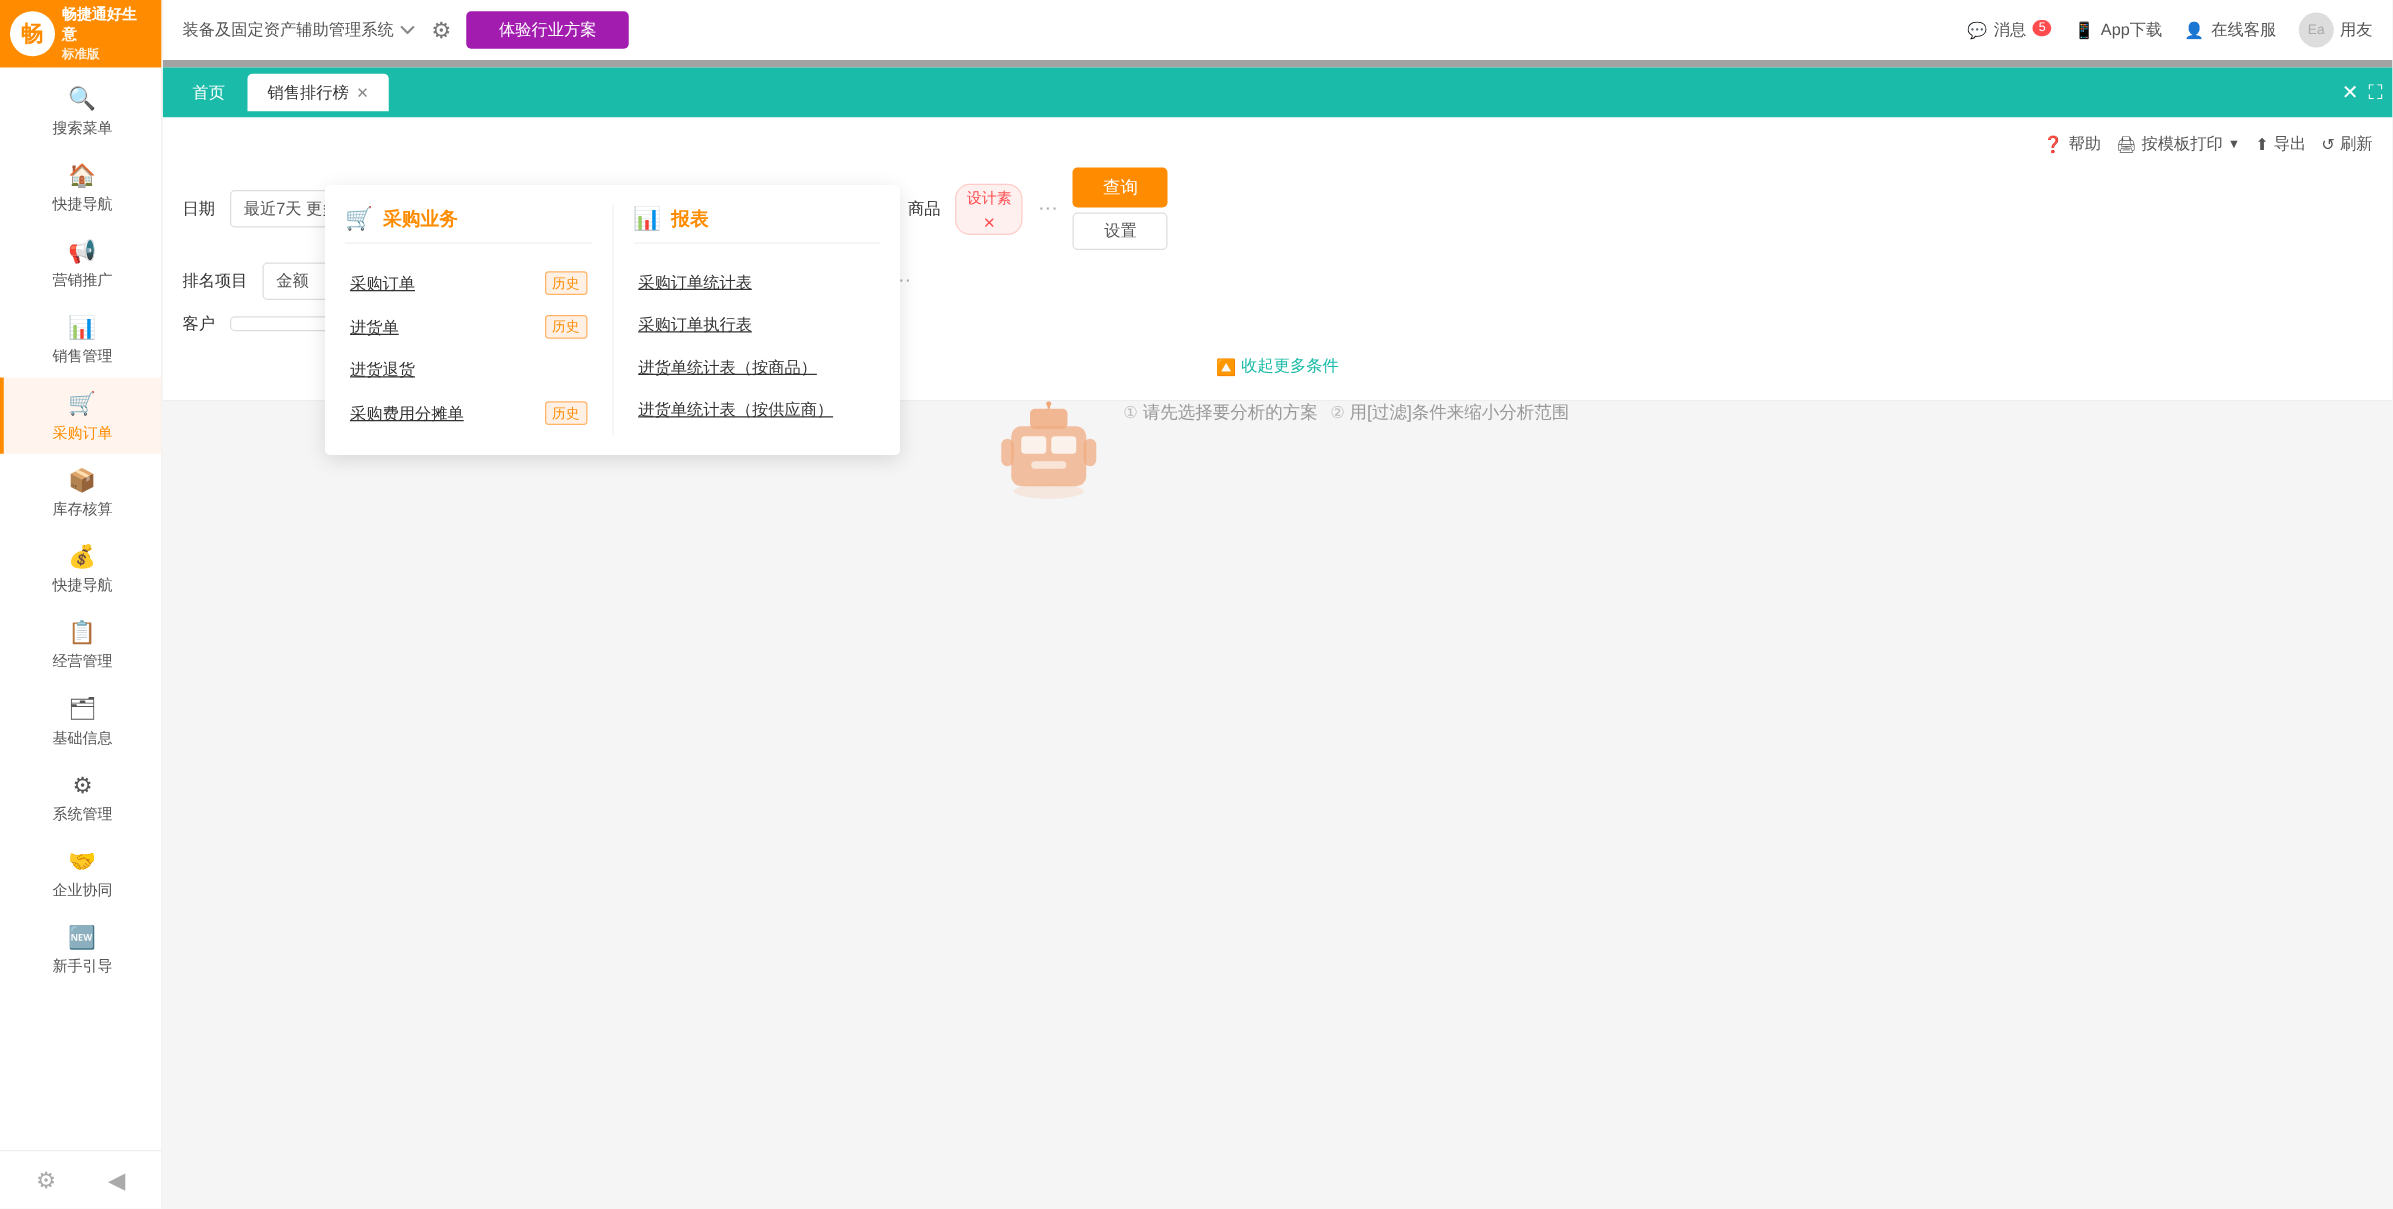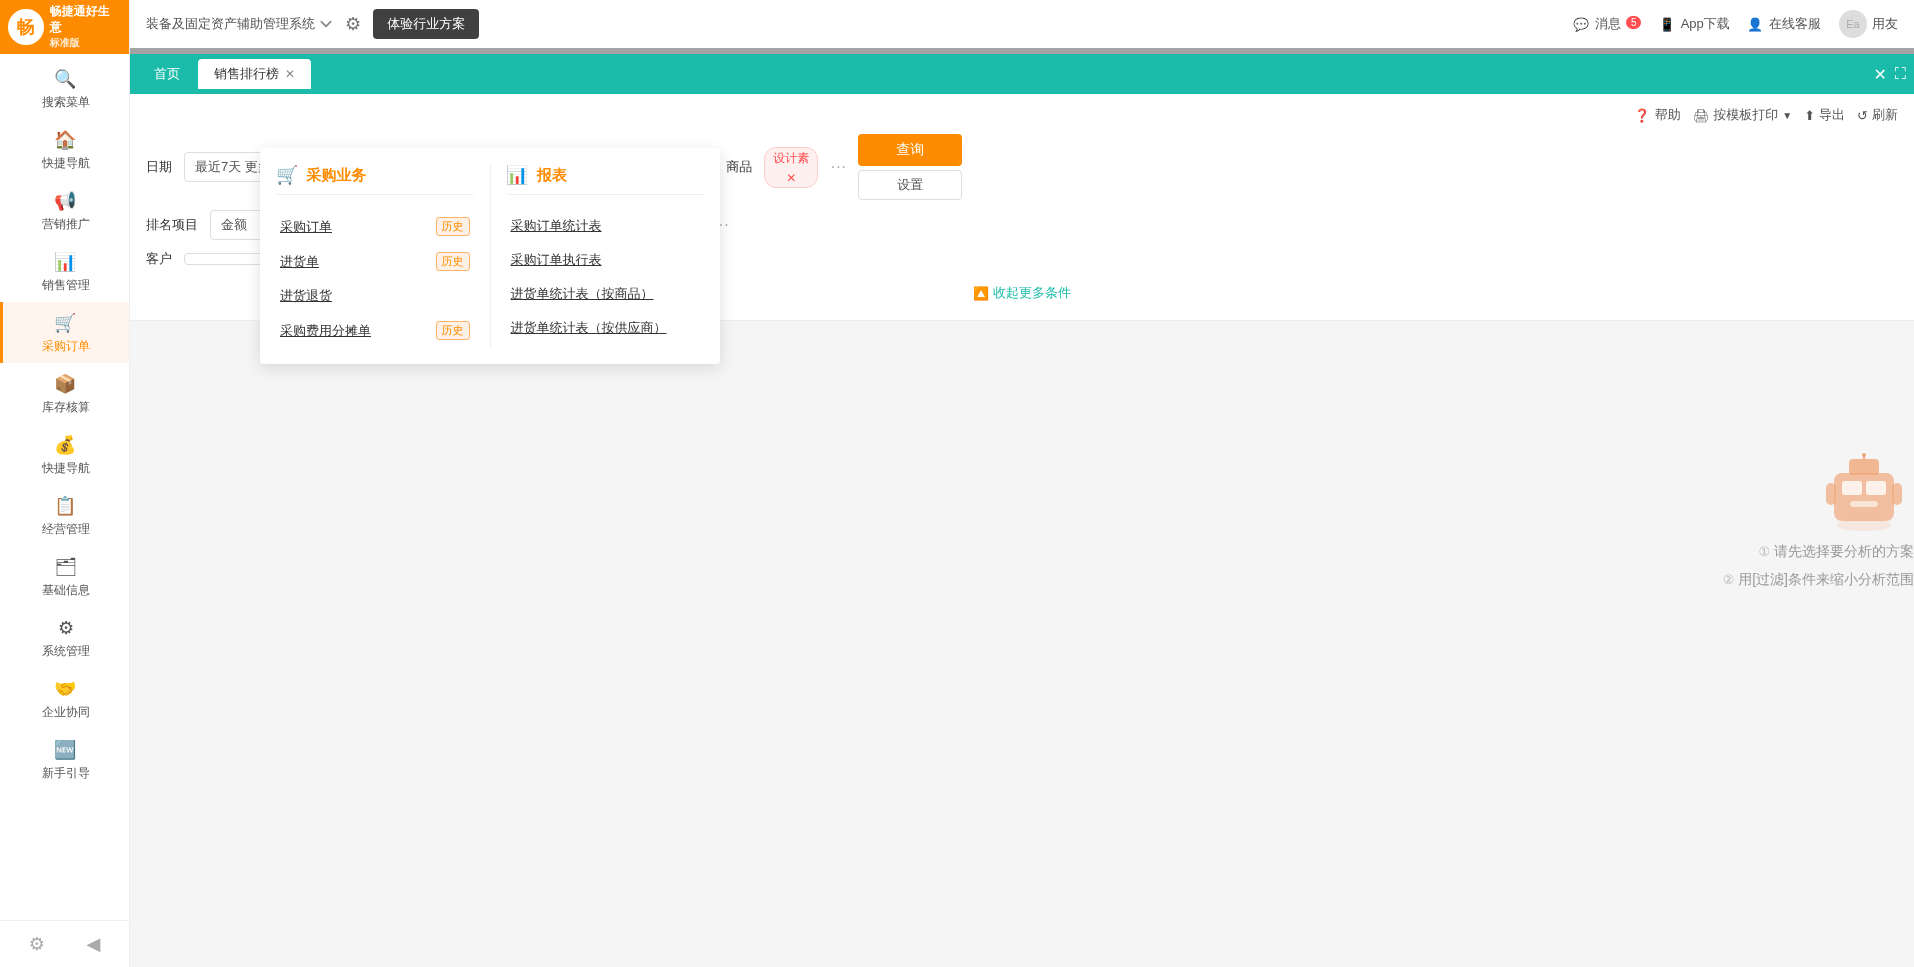--- a/index.html
+++ b/index.html
@@ -56,22 +56,22 @@
 
     
     .topbar {
       height: 54px; background: #fff; display: flex; align-items: center;
       padding: 0 16px; border-bottom: 6px solid #a3a3a3; gap: 12px;
     }
     .topbar-dropdown { display: flex; align-items: center; gap: 4px; cursor: pointer; color: #555; font-size: 13px; }
     .topbar-dropdown svg { width: 14px; height: 14px; }
     .topbar-gear { font-size: 18px; color: #777; cursor: pointer; }
     .topbar-industry-btn {
-      background: #404040; color: #fff; border: none; border-radius: 4px;
-      padding: 6px 14px; font-size: 13px; cursor: pointer;
+      background: #a21caf; color: #fff; border: none; border-radius: 4px;
+      padding: 6px 26px; font-size: 13px; cursor: pointer;
     }
     .topbar-right { display: flex; align-items: center; gap: 18px; margin-left: auto; }
     .topbar-right-item { display: flex; align-items: center; gap: 5px; color: #555; font-size: 13px; cursor: pointer; }
     .badge {
       background: #ff4d4f; color: #fff; font-size: 10px; border-radius: 8px;
       padding: 1px 5px; position: relative; top: -2px;
     }
     .avatar-circle {
       width: 28px; height: 28px; border-radius: 50%; background: #ddd;
       display: flex; align-items: center; justify-content: center; font-size: 12px; color: #888;
@@ -120,31 +120,31 @@
       color: #1abba8; font-size: 13px; cursor: pointer; padding: 6px 0; gap: 4px;
     }
     .toolbar-right {
       display: flex; align-items: center; gap: 12px; margin-left: auto;
     }
     .toolbar-btn {
       display: flex; align-items: center; gap: 4px; color: #555; font-size: 13px; cursor: pointer;
     }
     .query-btn {
       background: #ff8c00; color: #fff; border: none; border-radius: 4px;
-      padding: 7px 38px; font-size: 14px; cursor: pointer;
+      padding: 7px 24px; font-size: 14px; cursor: pointer;
     }
     .set-btn {
       background: #fff; border: 1px solid #ddd; color: #555; border-radius: 4px;
       padding: 5px 16px; font-size: 13px; cursor: pointer;
     }
     .btn-group { display: flex; flex-direction: column; gap: 4px; }
 
     
     .empty-state {
-      display: flex; flex-direction: column; align-items: flex-end; justify-content: center;
+      display: flex; flex-direction: row; align-items: flex-start; justify-content: center;
       height: 400px; gap: 10px;
     }
     .empty-icon {
       width: 100px; height: 80px; position: relative;
     }
     .empty-text { color: #999; font-size: 14px; }
 
     
     .dropdown-menu {
       position: absolute; top: 54px; left: 130px; width: 460px;

